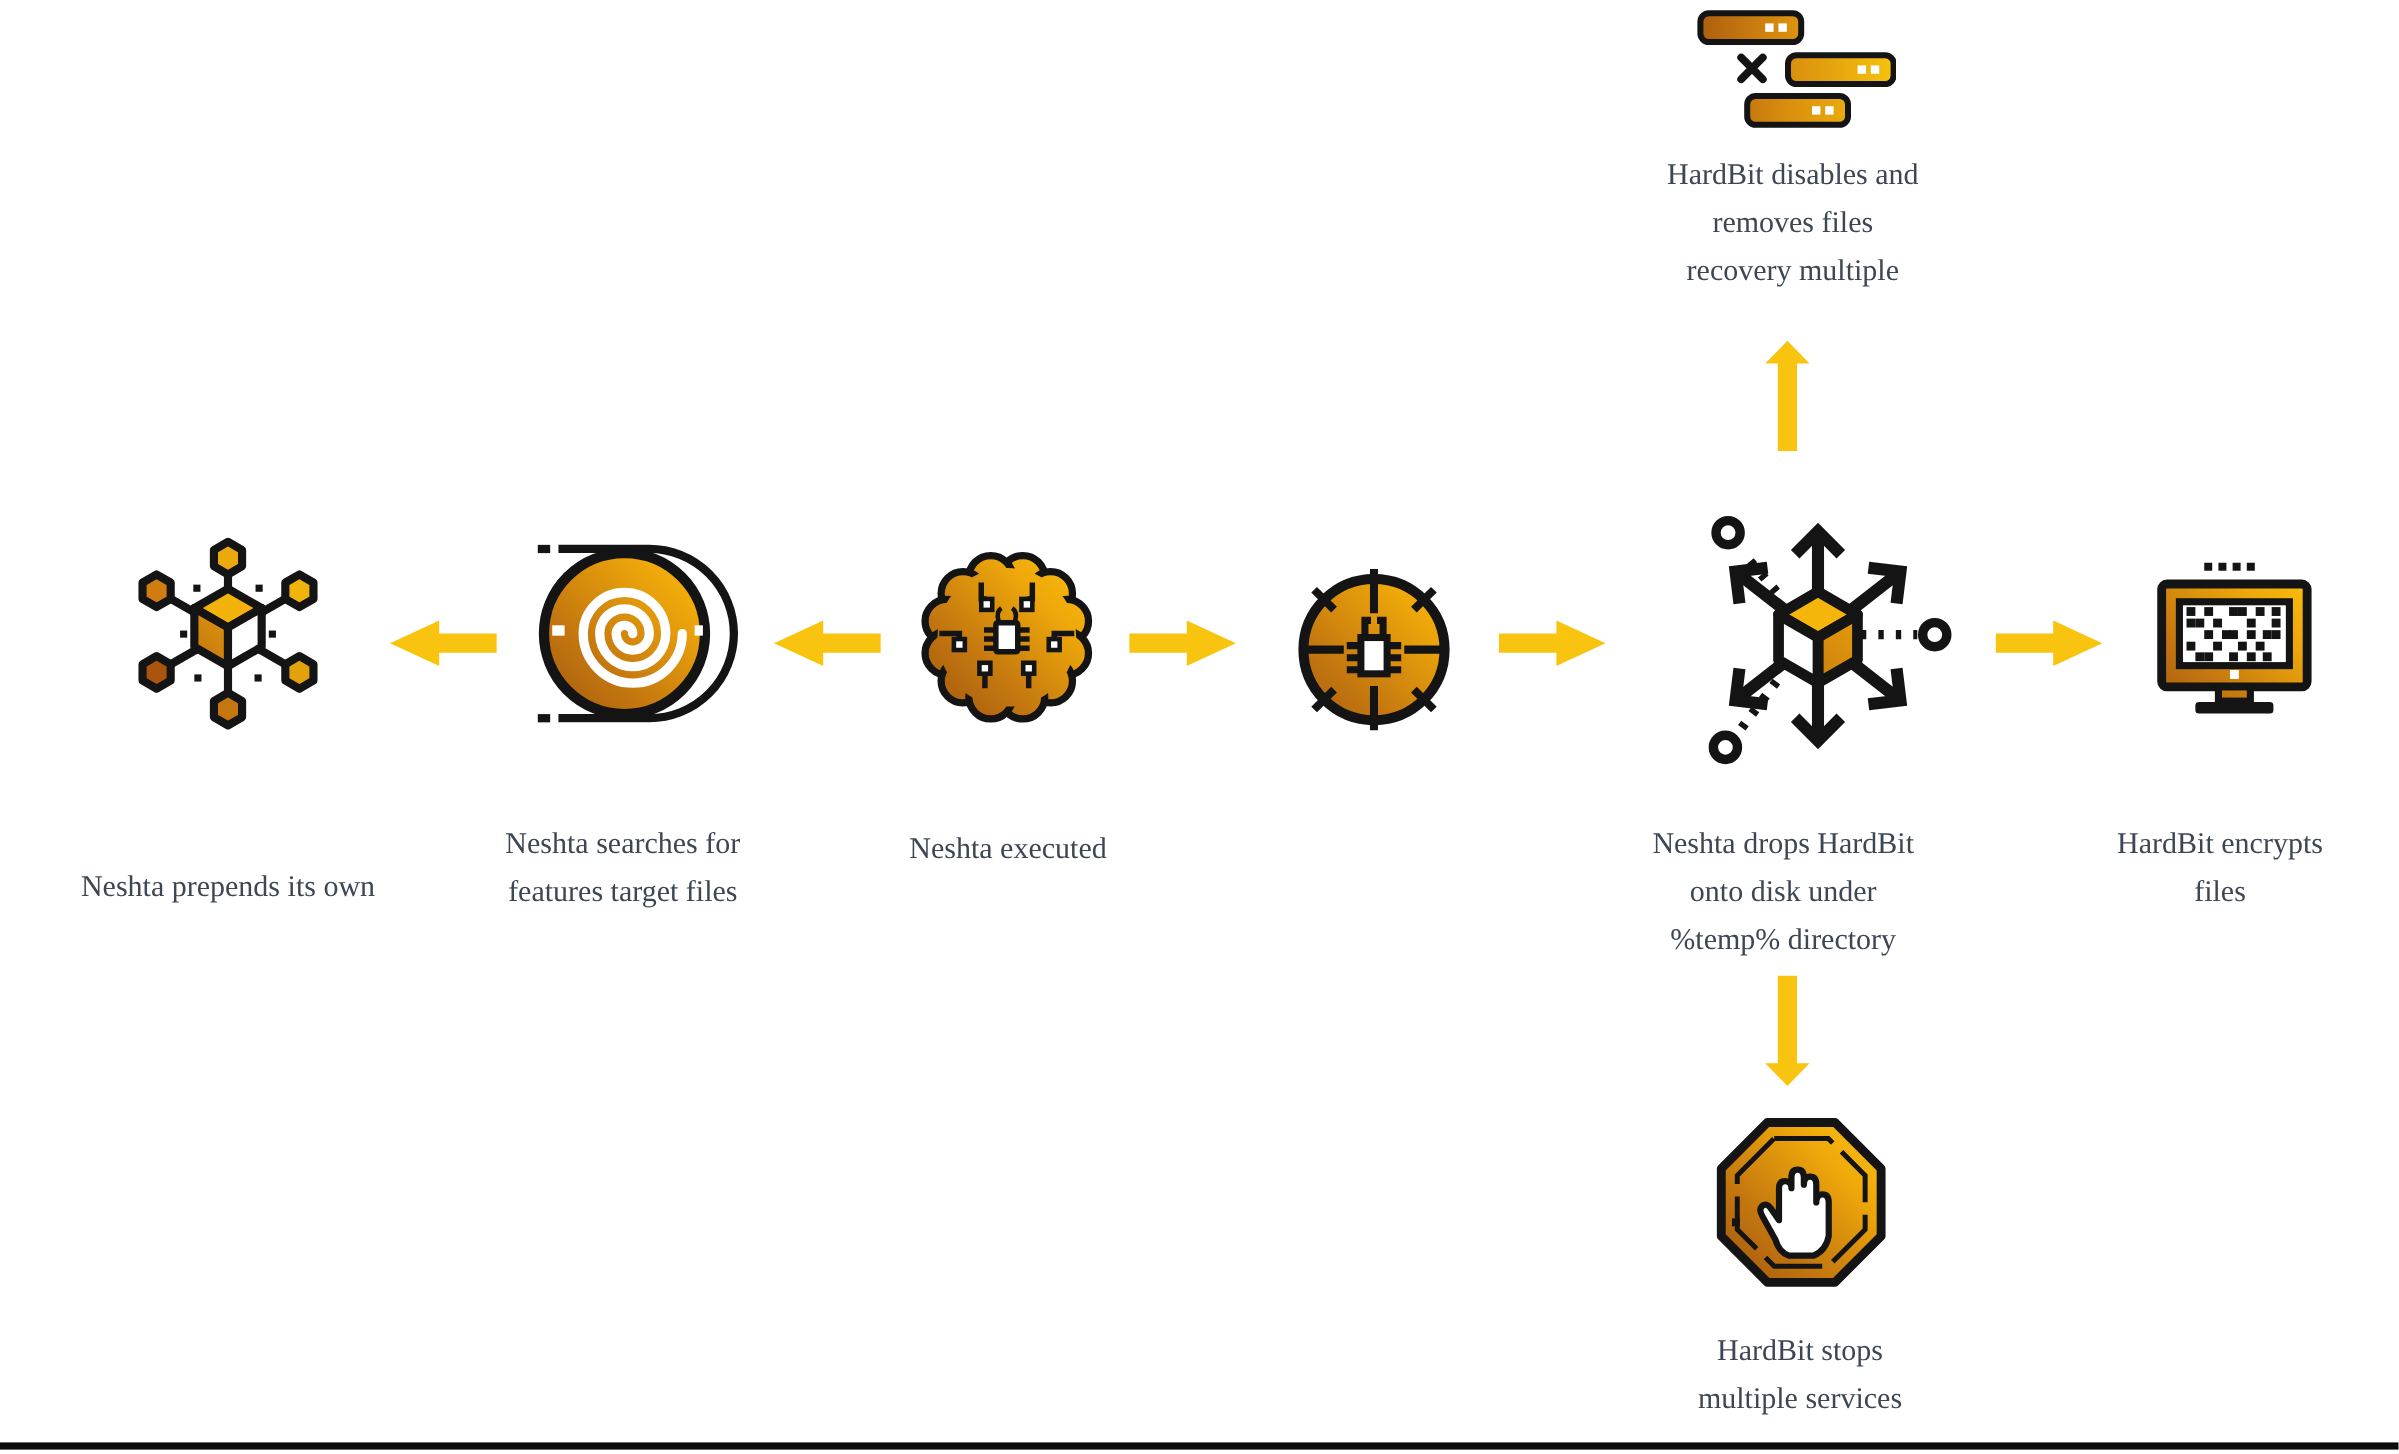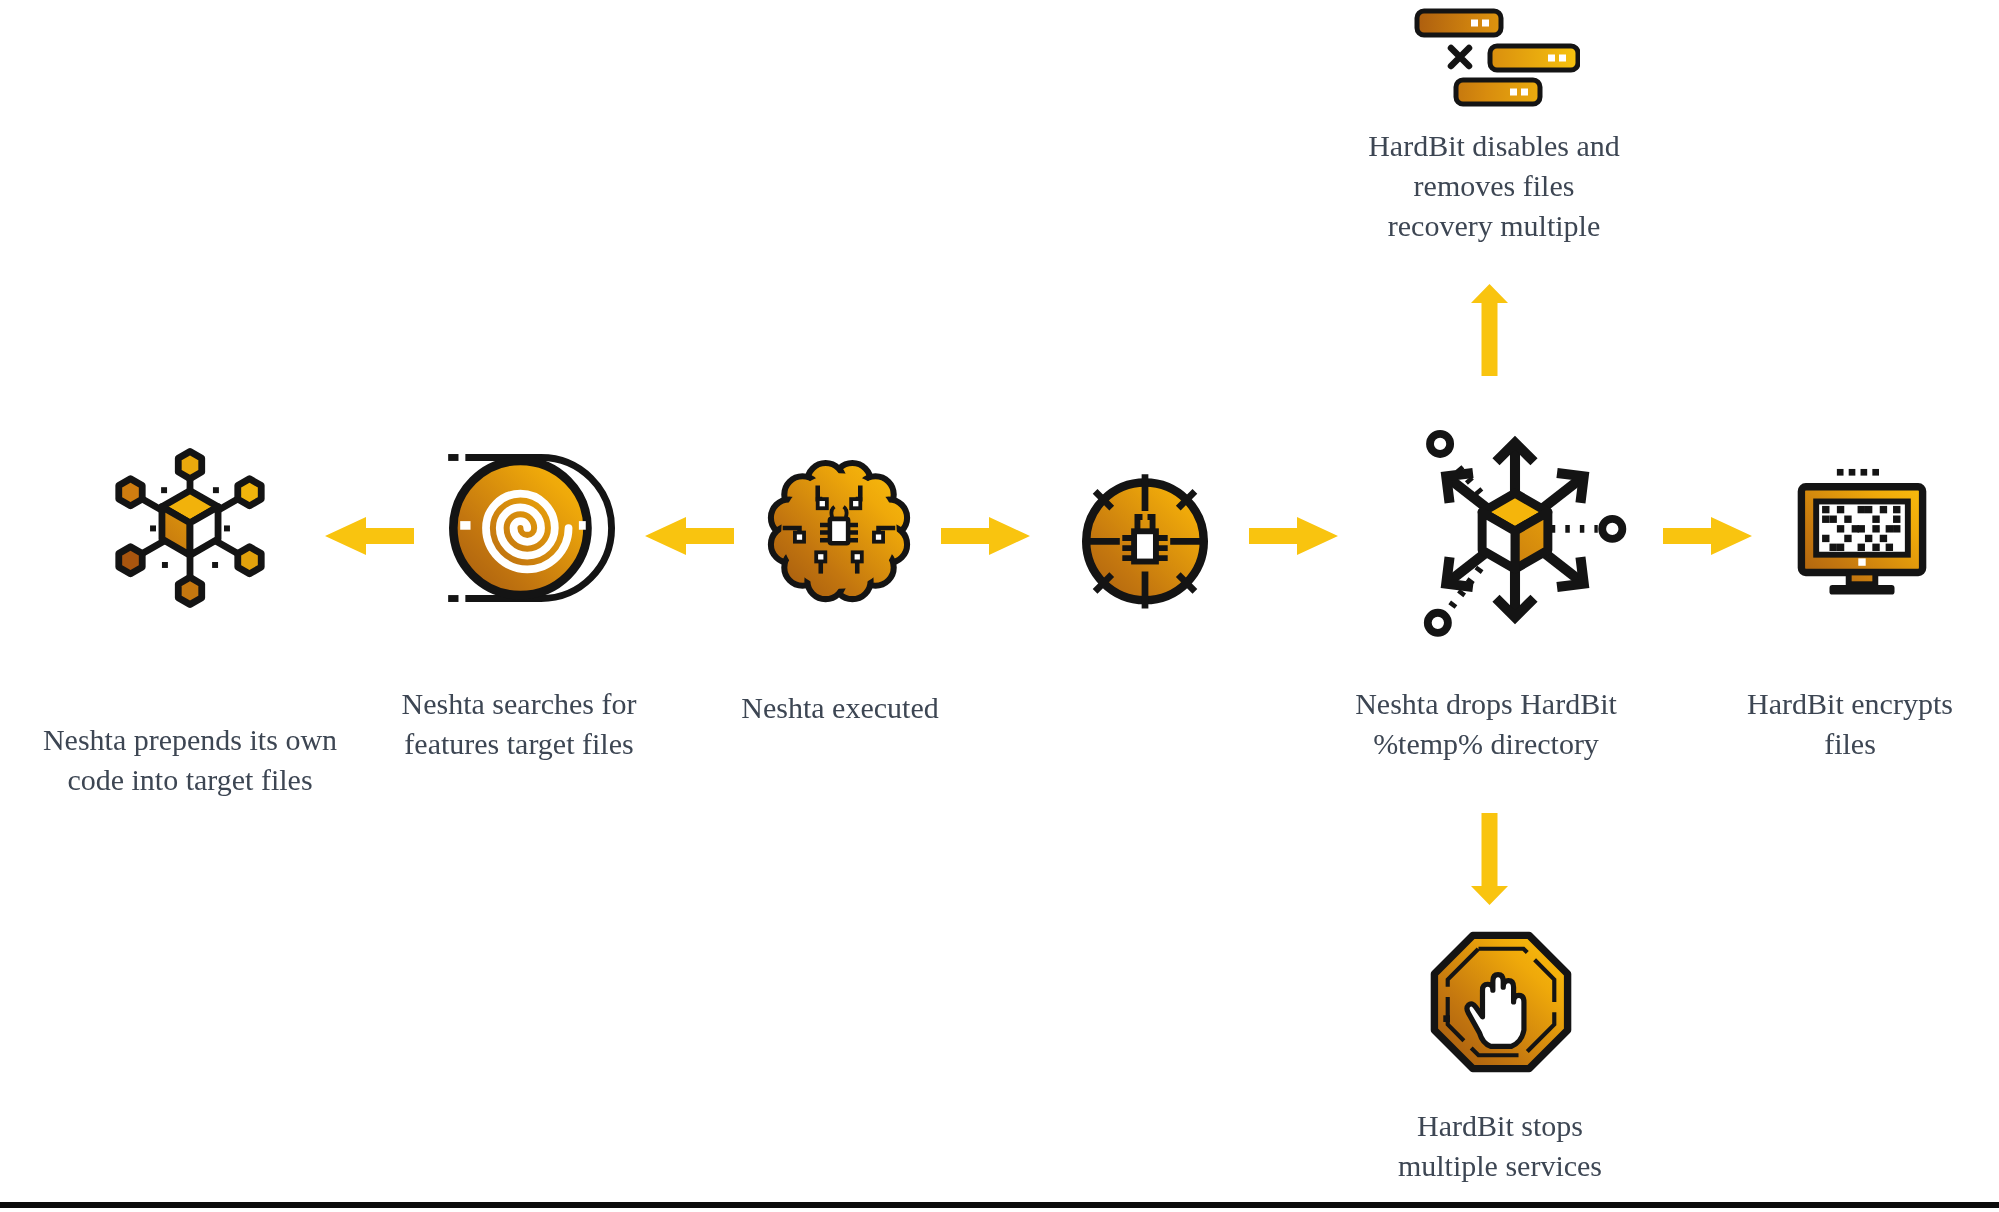--- a/index.html
+++ b/index.html
@@ -3,21 +3,21 @@
 <meta charset="utf-8">
 <style>
   html,body{margin:0;padding:0;background:#fff;}
   .canvas{position:relative;width:1999px;height:1212px;background:#fff;overflow:hidden;
           font-family:"Liberation Serif",serif;}
   .icon{position:absolute;}
   .icon svg{display:block;width:100%;height:100%;}
   .arrow{position:absolute;}
   .arrow polygon{fill:var(--arrow,#f9c40f);}
   .label{position:absolute;transform:translateX(-50%);text-align:center;white-space:nowrap;
-         font-size:30px;line-height:40px;color:var(--text,#3d4653);}
+         font-size:25px;line-height:40px;color:var(--text,#3d4653);}
   .bottom-rule{position:absolute;left:0;top:1202px;width:1999px;height:6px;background:var(--rule,#0b0b0b);}
   .defs{position:absolute;width:0;height:0;overflow:hidden;}
 </style>
 </head>
 <body>
 
 <div class="canvas">
 
   <svg class="defs" aria-hidden="true">
     <defs>
@@ -255,35 +255,35 @@
   <svg class="arrow" style="left:1471px;top:284px" width="37" height="92" viewBox="0 0 37 92">
     <polygon points="18.5,0 37,19 26.5,19 26.5,92 10.5,92 10.5,19 0,19"></polygon>
     </svg>
 
   <svg class="arrow" style="left:1471px;top:813px" width="37" height="92" viewBox="0 0 37 92">
     <polygon points="18.5,92 0,73 10.5,73 10.5,0 26.5,0 26.5,73 37,73"></polygon>
     </svg>
 
   <div class="label" style="left:190px;top:720px">
     <div>Neshta prepends its own</div>
-    <div>code into target files</div>
   </div>
 
   <div class="label" style="left:519px;top:684px">
     <div>Neshta searches for</div>
     <div>features target files</div>
   </div>
 
   <div class="label" style="left:840px;top:688px">
     <div>Neshta executed</div>
   </div>
 
 
   <div class="label" style="left:1486px;top:684px">
     <div>Neshta drops HardBit</div>
+    <div>onto disk under</div>
     <div>%temp% directory</div>
   </div>
 
   <div class="label" style="left:1850px;top:684px">
     <div>HardBit encrypts</div>
     <div>files</div>
   </div>
 
   <div class="label" style="left:1494px;top:126px">
     <div>HardBit disables and</div>

